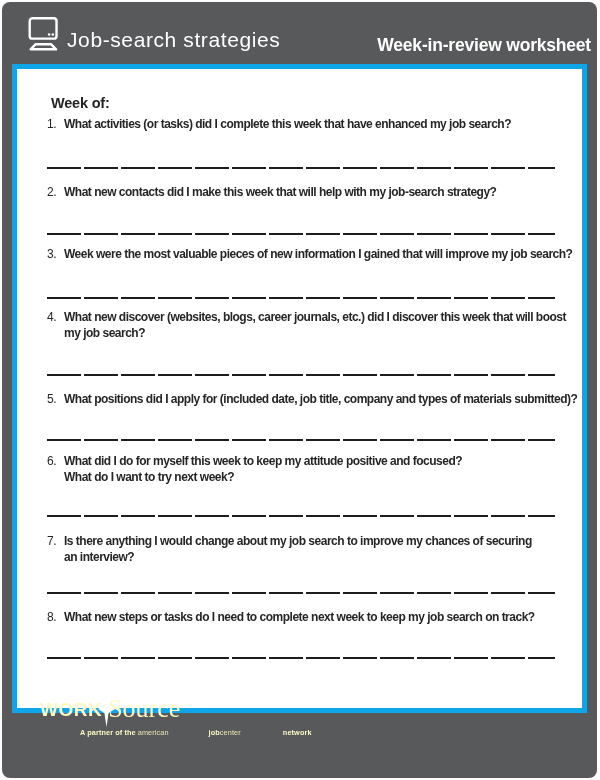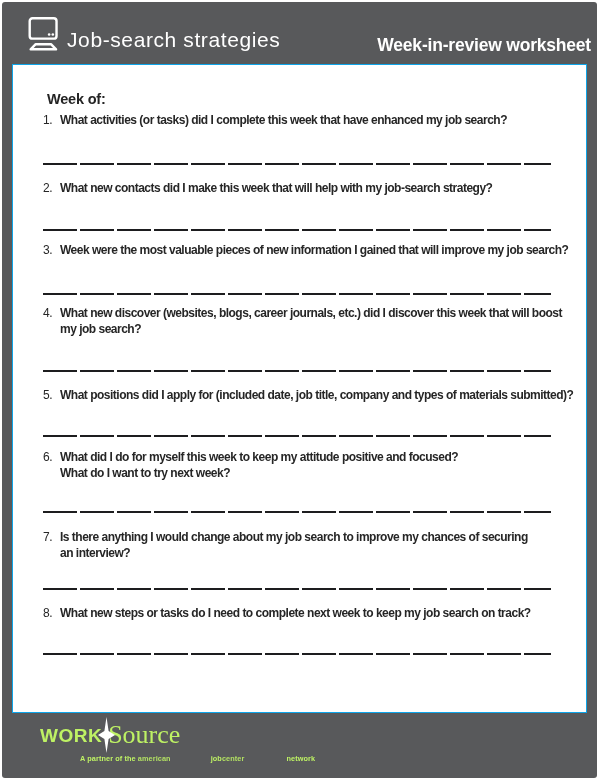--- a/index.html
+++ b/index.html
@@ -3,65 +3,65 @@
 <meta charset="utf-8">
 <style>
   html,body{margin:0;padding:0;background:#ffffff;}
   *{box-sizing:border-box;}
   .stage{
     position:relative;width:600px;height:780px;overflow:hidden;
     font-family:"Liberation Sans","DejaVu Sans",sans-serif;background:#ffffff;
   }
   .sheet{
     position:absolute;left:2px;top:2px;right:3px;bottom:2px;
-    background:#58595b;border-radius:3px;
+    background:#58595b;border-radius:8px;
   }
   
   .hdr-icon{position:absolute;left:24px;top:14px;width:37px;height:37px;}
   .hdr-title{
     position:absolute;left:65px;top:26px;color:#ffffff;
     font-size:21px;font-weight:300;letter-spacing:0.6px;white-space:nowrap;
   }
   .hdr-sub{
     position:absolute;right:6px;top:33px;color:#ffffff;
     font-size:17.5px;font-weight:bold;letter-spacing:-0.2px;white-space:nowrap;
   }
   
   .panel{
     position:absolute;left:10px;top:62px;width:575px;height:649px;
-    background:#ffffff;border:1px solid #0ea5e9;
+    background:#ffffff;border:5px solid #0ea5e9;
   }
   .week-of{
     position:absolute;left:34px;top:26px;color:#242424;
     font-size:14.5px;font-weight:bold;letter-spacing:-0.2px;
   }
   .question{
     position:absolute;left:30px;display:flex;color:#262626;
     font-size:12px;line-height:15.5px;letter-spacing:-0.5px;
   }
   .q-num{flex:0 0 17px;}
   .q-text{white-space:pre;font-weight:bold;}
   .answer-line{
     position:absolute;left:30px;width:508px;height:1.5px;
     background:repeating-linear-gradient(90deg,#1d1d1f 0 34px,transparent 34px 37px);
   }
   
-  .logo{position:absolute;left:38px;top:718px;color:#bef264;}
+  .logo{position:absolute;left:38px;top:692px;color:#fef9c3;}
   .logo-row{display:flex;align-items:center;height:30px;}
   .logo-work{
     font-size:19px;font-weight:bold;letter-spacing:0.5px;line-height:1;
   }
   .logo-star{width:17px;height:36px;margin:0 -5px 0 -4px;position:relative;z-index:1;}
   .logo-source{
     font-family:"Liberation Serif","DejaVu Serif",serif;
     font-size:26px;line-height:1;margin-left:-2px;
   }
   .logo-tagline{margin-top:4px;font-size:7.3px;letter-spacing:0.1px;white-space:nowrap;}
   .tag-bold{font-weight:bold;margin-left:40px;}
-  .tag-light{font-weight:bold;opacity:0.88;}
+  .tag-light{font-weight:normal;opacity:0.88;}
   .disclaimer{
     position:absolute;left:202px;top:722px;width:382px;color:#ffffff;
     font-size:11px;line-height:16.3px;letter-spacing:-0.45px;white-space:pre-line;
   }
 </style>
 </head>
 <body>
 
 <div class="stage">
   <div class="sheet">

